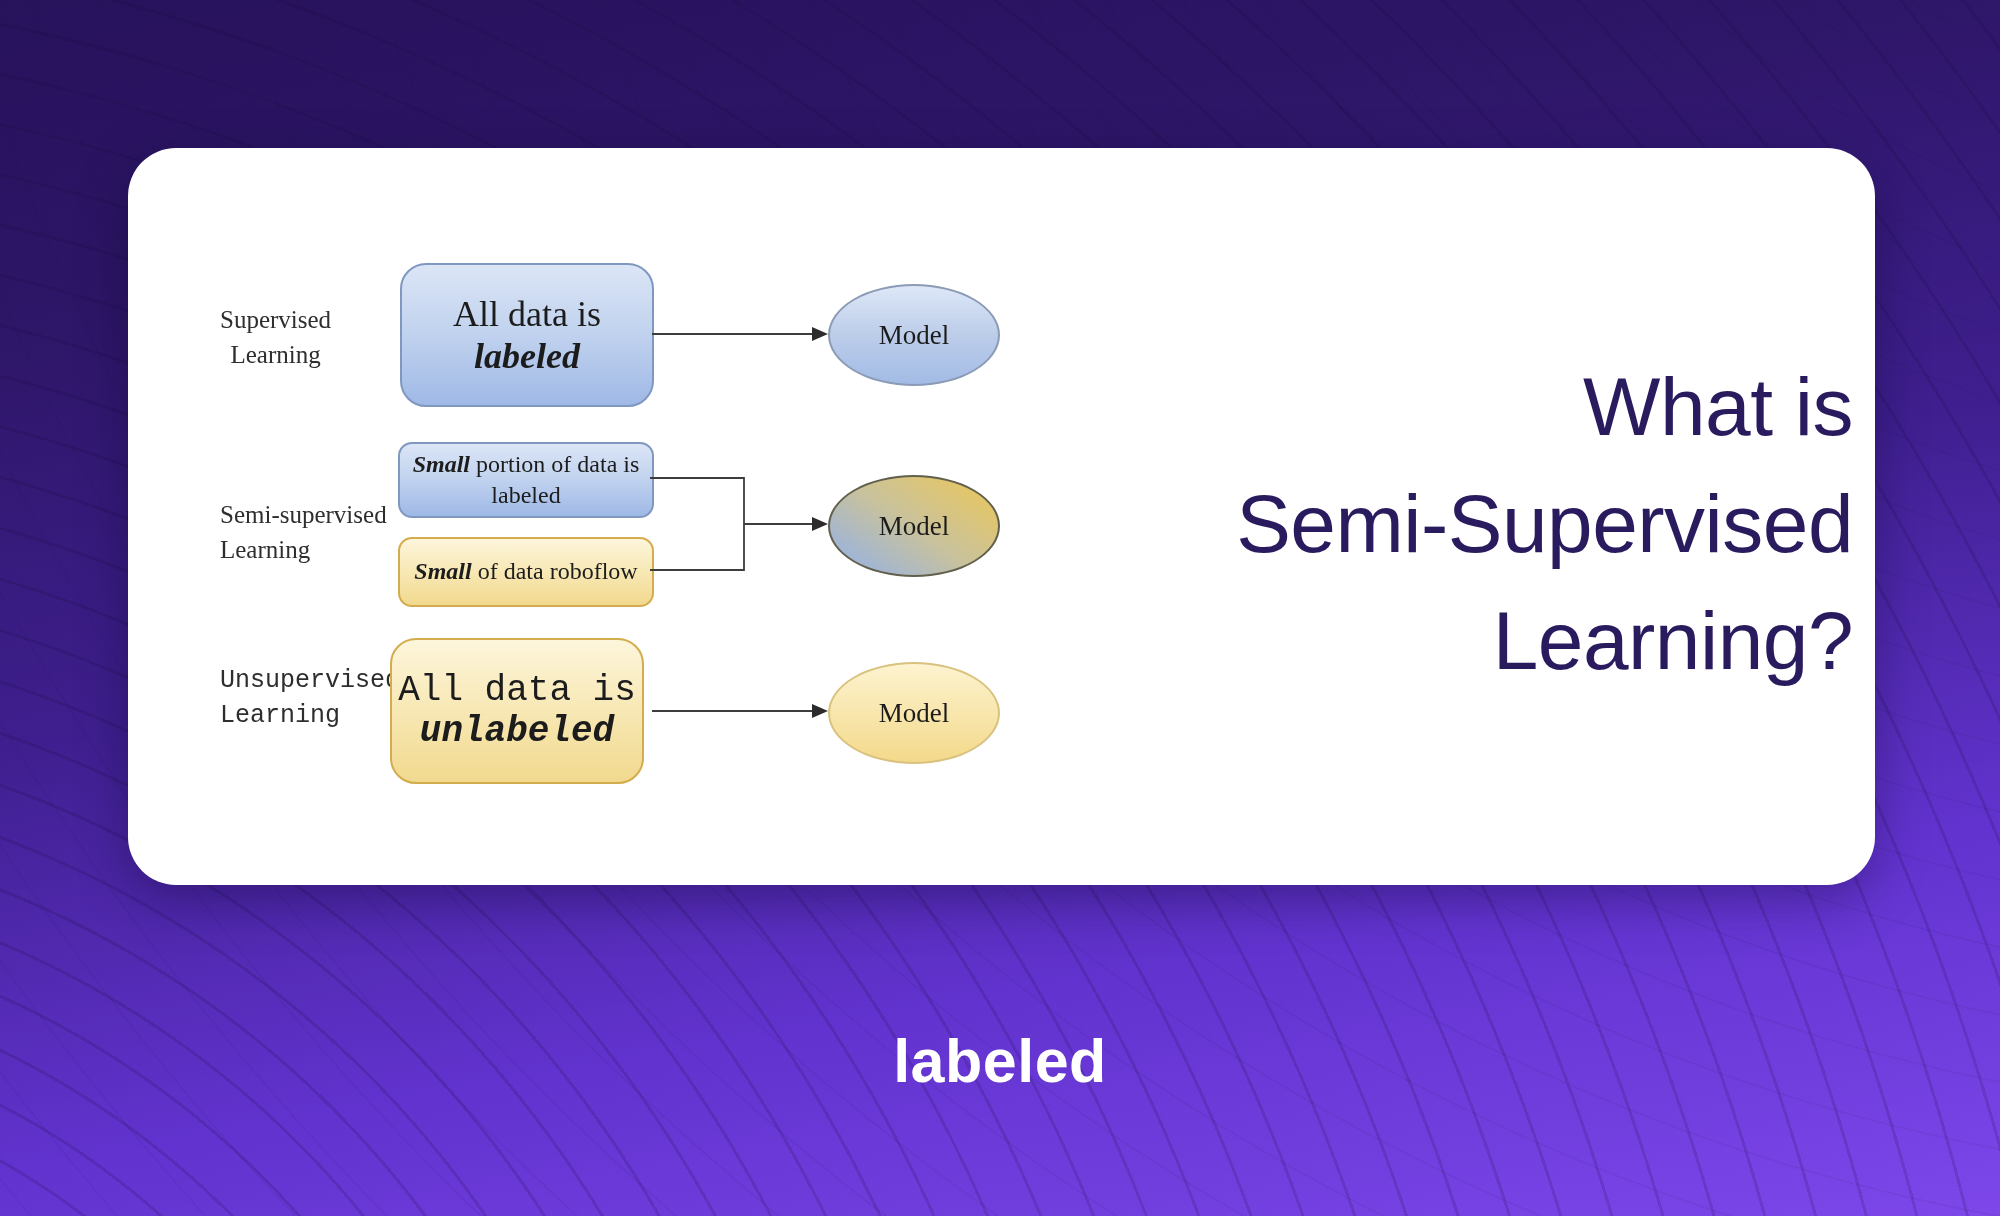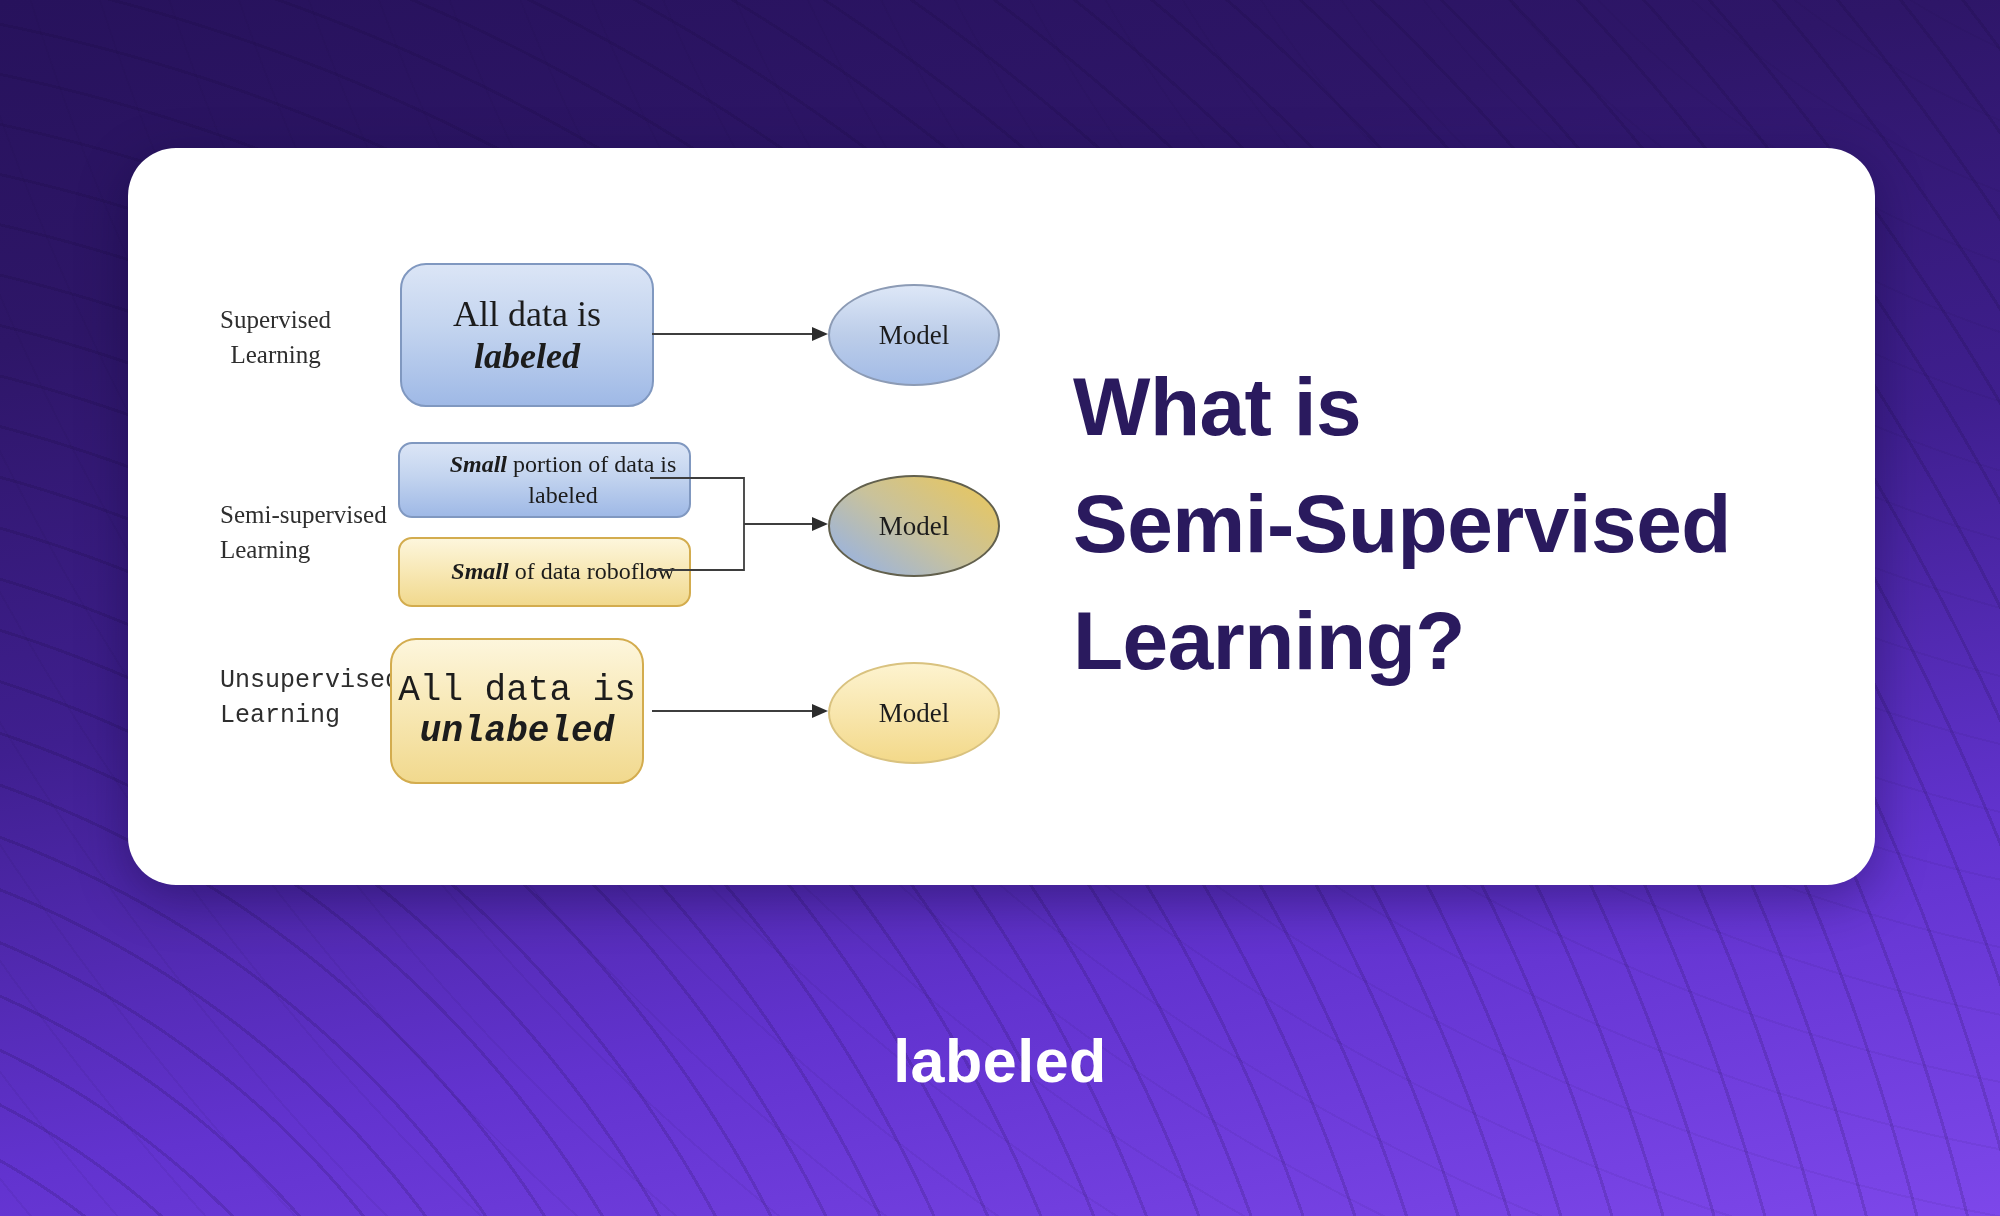--- a/index.html
+++ b/index.html
@@ -39,37 +39,38 @@
   .dgm-box .emph{font-weight:bold;font-style:italic;}
   .box-blue{
     background:linear-gradient(180deg,#dbe5f6 0%,#c3d4ef 45%,#9fb9e6 100%);
     border:2px solid #8098c0;
   }
   .box-yellow{
     background:linear-gradient(180deg,#fdf6dc 0%,#f8e9b8 45%,#f1d98e 100%);
     border:2px solid #d3ac4e;
   }
   .box-big{border-radius:26px;font-size:36px;}
-  .box-small{border-radius:14px;font-size:24px;line-height:1.3;padding-left:37px;}
+  .box-small{border-radius:14px;font-size:24px;line-height:1.3;}
   .ellipse{
     position:absolute;width:168px;height:98px;border-radius:50%;
     display:flex;align-items:center;justify-content:center;
     font-family:"Liberation Serif","DejaVu Serif",serif;
     font-size:27px;color:#1c1c1c;
   }
   .ell-blue{background:linear-gradient(180deg,#dde7f7 0%,#bccde9 50%,#a2bbe6 100%);border:2px solid #8c9bb5;}
   .ell-mix{background:linear-gradient(215deg,#e4c666 12%,#c9c29b 50%,#9db4da 88%);border:2px solid #62604d;}
   .ell-yellow{background:linear-gradient(180deg,#fdf3cf 0%,#f8e6ad 50%,#f3d98a 100%);border:2px solid #d9c27f;}
   .connectors{position:absolute;inset:0;pointer-events:none;}
   
   .title{
     position:absolute;left:1073px;top:348px;width:780px;
     white-space:pre-line;
-    font-size:82px;font-weight:bold;line-height:117px;letter-spacing:-0.5px;
+    font-size:82px;font-weight:normal;line-height:117px;letter-spacing:-0.5px;
     color:#2a1a5e;
+    text-align:right;
   }
   
   .logo{
     position:absolute;left:0;right:0;top:1026px;text-align:center;
     font-size:61px;font-weight:bold;letter-spacing:0.5px;color:#ffffff;
   }
 </style>
 </head>
 <body>
 

